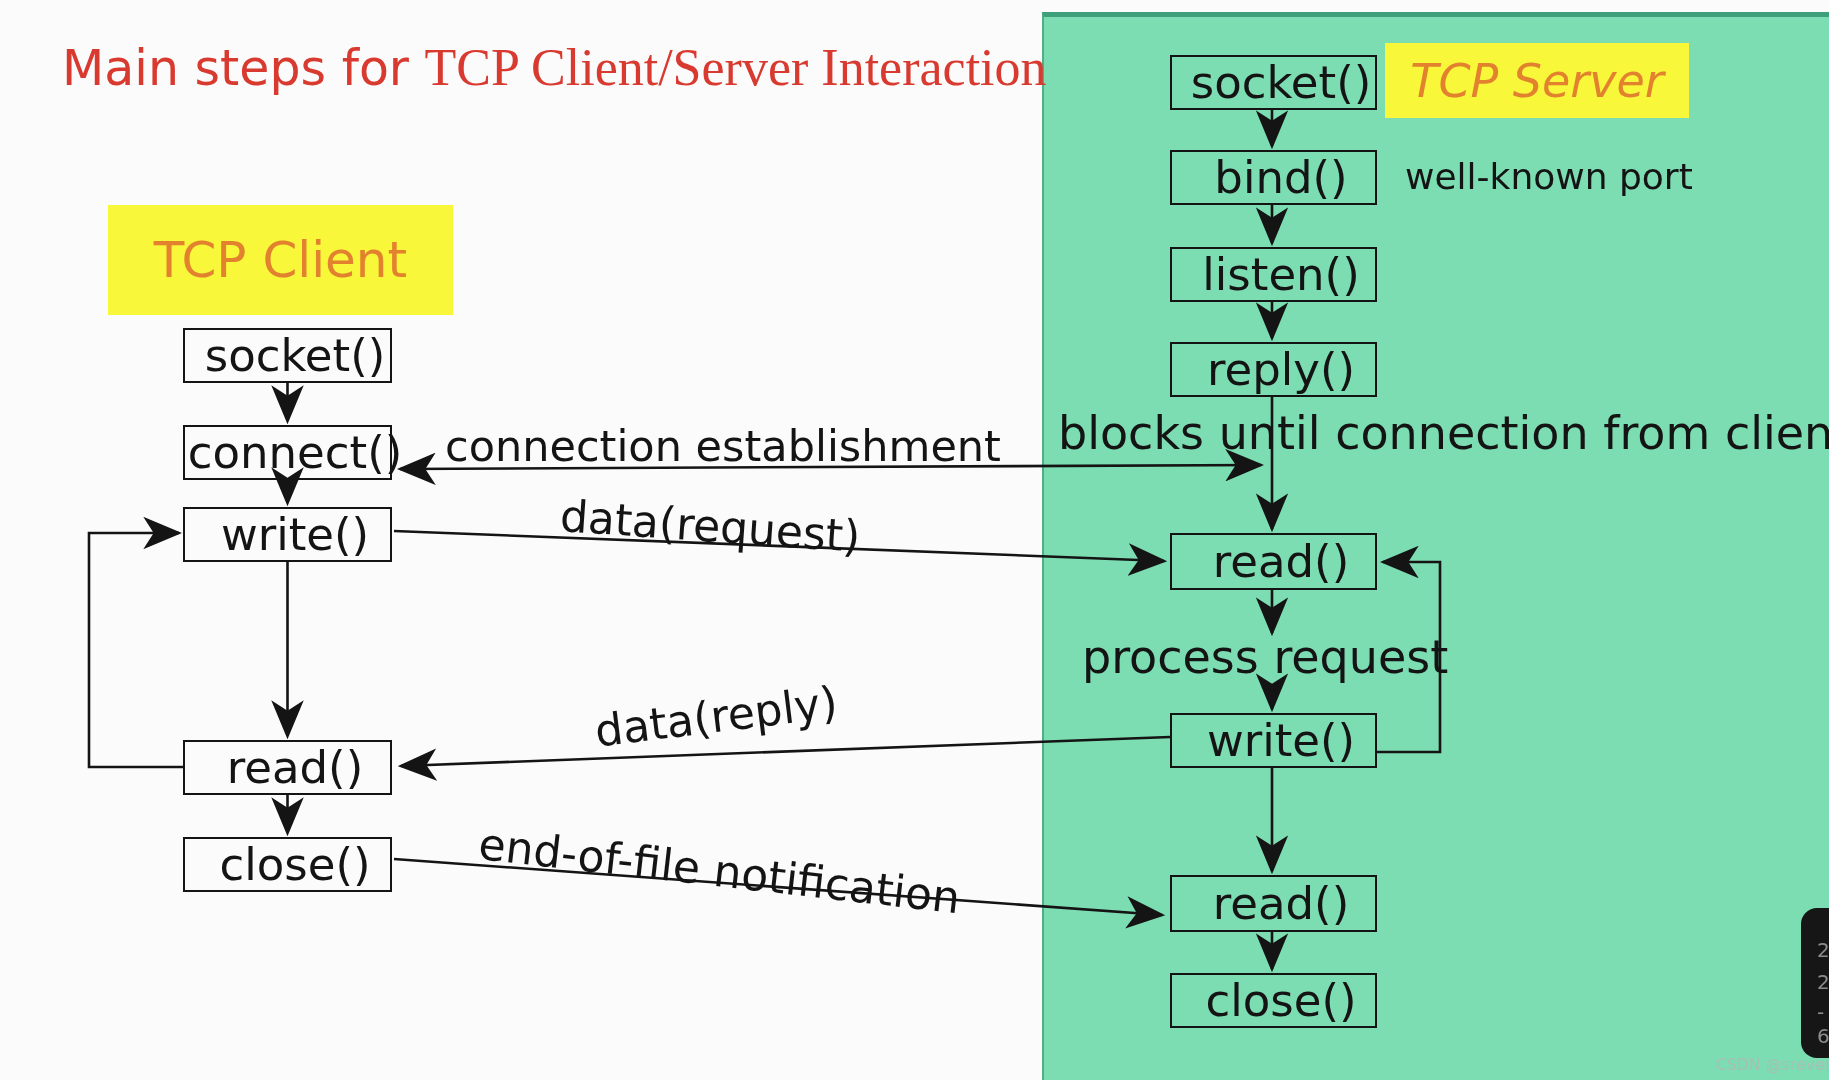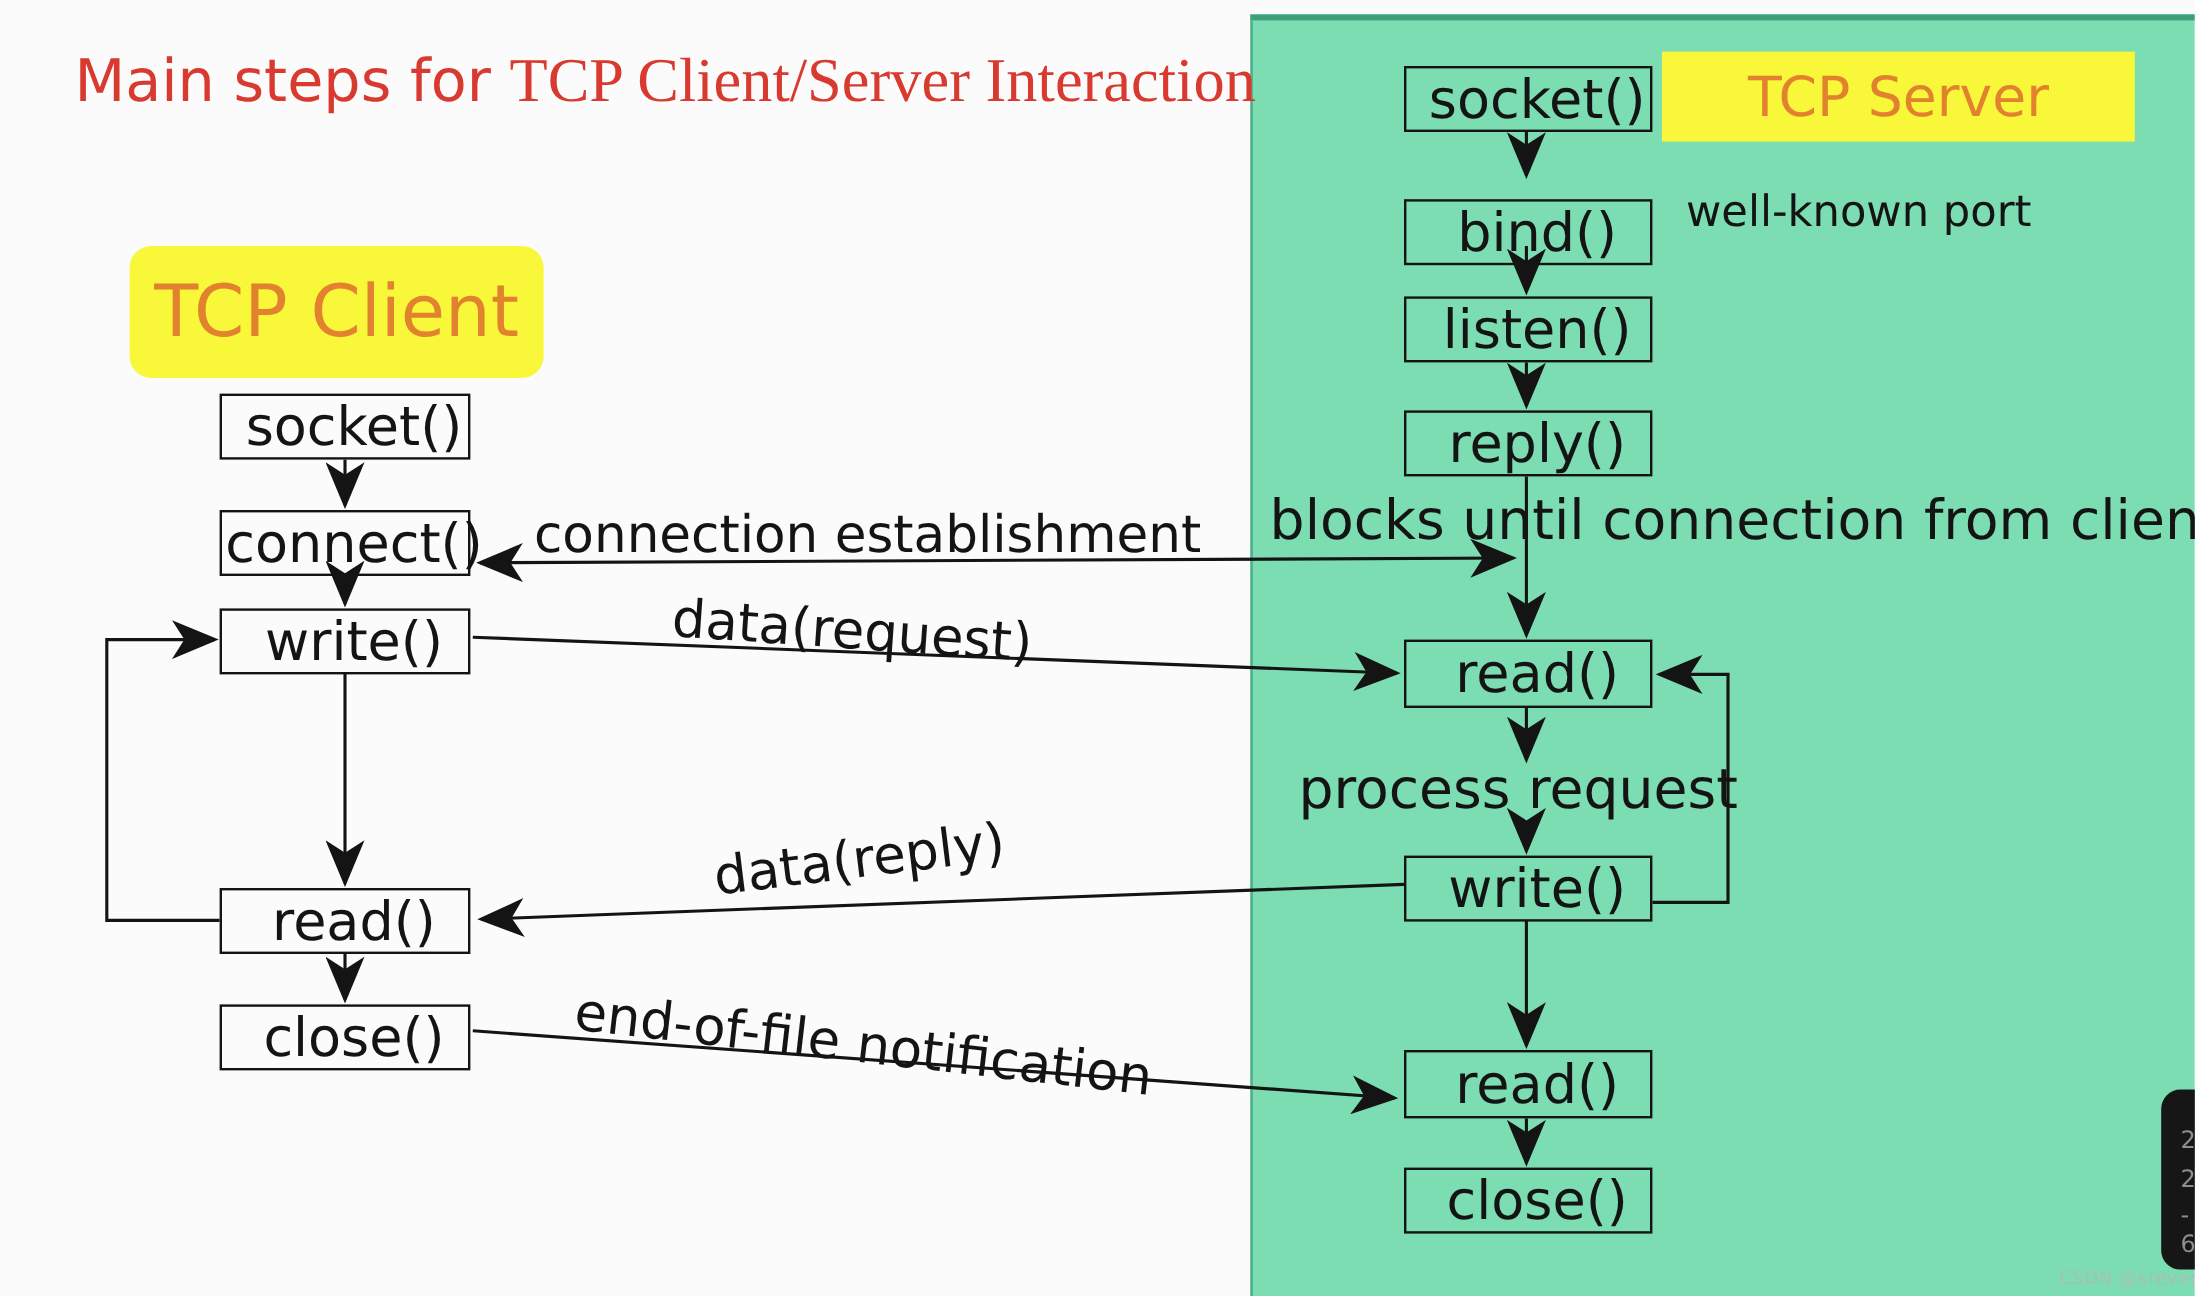--- a/index.html
+++ b/index.html
@@ -15,22 +15,22 @@
   }
   
   .title{position:absolute;left:62px;top:20px;z-index:3;white-space:nowrap;color:#d93a30;margin-top:18px;}
   .title .t-sans{font-family:"DejaVu Sans",sans-serif;font-size:49px;}
   .title .t-serif{font-family:"Liberation Serif",serif;font-size:52px;}
   
   .hl{
     position:absolute;background:#f8f73a;color:#e2822e;z-index:2;
     display:flex;align-items:center;justify-content:center;white-space:nowrap;
   }
-  .hl-client{left:108px;top:205px;width:345px;height:110px;font-size:60px;border-radius:18px;}
-  .hl-server{left:1385px;top:43px;width:394px;height:75px;font-size:46px;}
+  .hl-client{left:108px;top:205px;width:345px;height:110px;font-size:50px;}
+  .hl-server{left:1385px;top:43px;width:304px;height:75px;font-size:46px;font-style:italic;}
   
   .fbox{
     position:absolute;height:55px;box-sizing:border-box;border:2.5px solid #141414;
     display:flex;align-items:center;justify-content:center;
     font-size:45px;z-index:3;background:transparent;white-space:nowrap;padding-left:15px;
   }
   .cbox{left:183px;width:209px;}
   .sbox{left:1170px;width:207px;}
   
   .ann{position:absolute;z-index:3;white-space:nowrap;color:#141414;}
@@ -64,21 +64,21 @@
 <div class="hl hl-client">TCP Client</div>
 <div class="hl hl-server">TCP Server</div>
 
 <div class="fbox cbox" style="top:328px">socket()</div>
 <div class="fbox cbox" style="top:425px">connect()</div>
 <div class="fbox cbox" style="top:507px">write()</div>
 <div class="fbox cbox" style="top:740px">read()</div>
 <div class="fbox cbox" style="top:837px">close()</div>
 
 <div class="fbox sbox" style="top:55px">socket()</div>
-<div class="fbox sbox" style="top:166px">bind()</div>
+<div class="fbox sbox" style="top:150px">bind()</div>
 <div class="fbox sbox" style="top:247px">listen()</div>
 <div class="fbox sbox" style="top:342px">reply()</div>
 <div class="fbox sbox" style="top:533px;height:57px">read()</div>
 <div class="fbox sbox" style="top:713px">write()</div>
 <div class="fbox sbox" style="top:875px;height:57px">read()</div>
 <div class="fbox sbox" style="top:973px">close()</div>
 
 <div class="ann a-conn">connection establishment</div>
 <div class="ann a-dreq">data(request)</div>
 <div class="ann a-drep">data(reply)</div>

